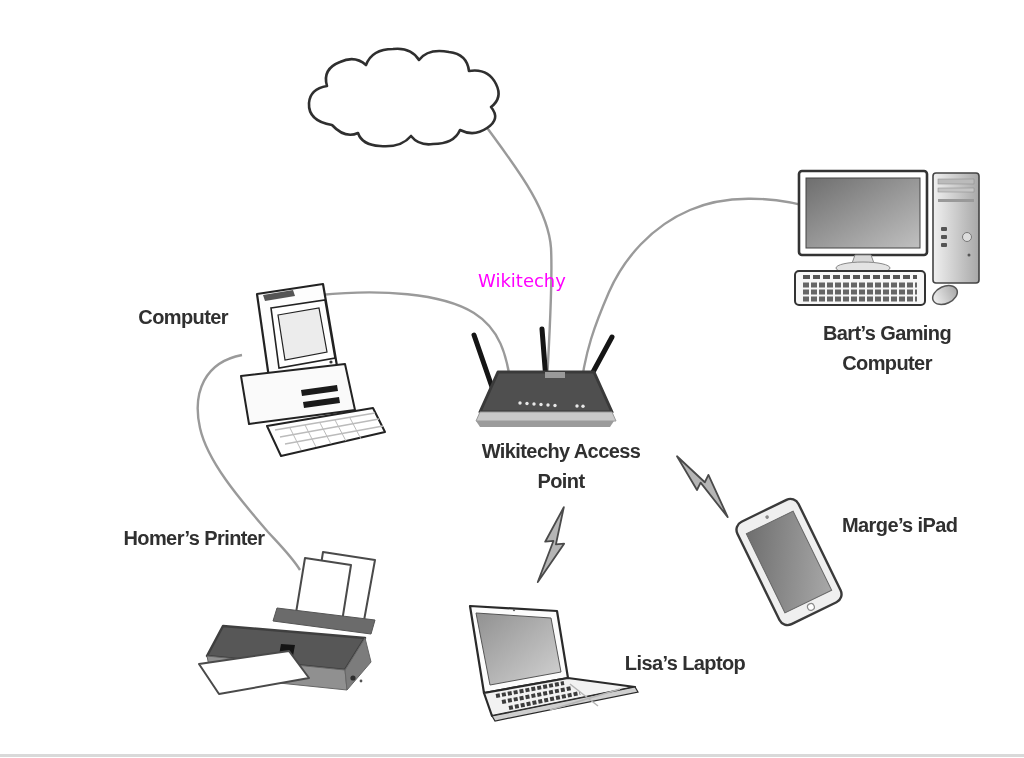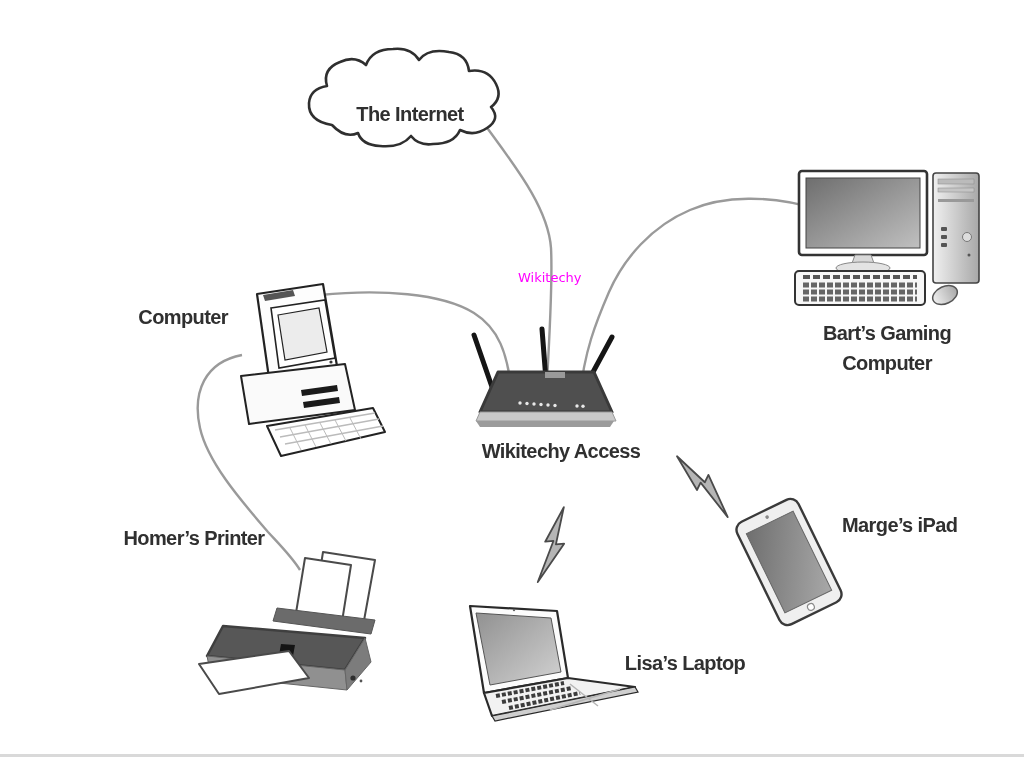--- a/index.html
+++ b/index.html
@@ -17,23 +17,23 @@
     font-size:20px; line-height:30px; letter-spacing:-0.6px;
   }
   .lbl-internet { left:330px; top:99px;  width:160px; text-align:center; }
   .lbl-homer    { left:38px;  top:302px; width:190px; text-align:right; }
   .lbl-bart     { left:798px; top:318px; width:178px; text-align:center; }
   .lbl-wap      { left:471px; top:436px; width:180px; text-align:center; }
   .lbl-printer  { left:108px;  top:523px; width:172px; text-align:center; }
   .lbl-laptop   { left:610px; top:648px; width:150px; text-align:center; }
   .lbl-ipad     { left:842px; top:510px; width:150px; text-align:left; }
   .watermark {
-    position:absolute; left:518px; top:270px;
+    position:absolute; left:478px; top:270px;
     font-family:"DejaVu Sans", sans-serif;
-    font-size:13px; font-weight:normal; color:#ff00ff;
+    font-size:18px; font-weight:normal; color:#ff00ff;
   }
   .bottom-edge {
     position:absolute; left:0; top:754px; width:1024px; height:3px;
     background:#d9d9d9;
   }
   #dev-cloud   { left:300px; top:45px;  width:212px; height:118px; }
   #dev-crt     { left:205px; top:278px; width:200px; height:200px; }
   #dev-bart    { left:793px; top:165px; width:200px; height:160px; }
   #dev-router  { left:462px; top:325px; width:170px; height:110px; }
   #dev-printer { left:193px; top:548px; width:200px; height:160px; }
@@ -59,21 +59,20 @@
   </svg>
 
   <div class="node" id="dev-cloud">
     <svg width="212" height="118" viewBox="0 0 212 118">
       <path d="M32,80 Q8,76 9,58 Q10,44 27,41 Q22,24 40,17 Q55,10 66,20 Q72,4 93,4
            Q111,2 119,15 Q128,3 149,7 Q167,9 169,26 Q188,23 196,39 Q203,53 191,62
            Q201,74 187,83 Q174,92 160,85 Q154,99 133,99 Q119,101 111,91
            Q101,103 80,101 Q62,100 58,88 Q45,94 32,80 Z" fill="#ffffff" stroke="#2f2f2f" stroke-width="2.6" stroke-linejoin="round"></path>
     </svg>
   </div>
-  <div class="label lbl-internet">The Internet</div>
 
   <div class="node" id="dev-crt">
     <svg width="200" height="200" viewBox="0 0 200 200">
       <polygon points="52,16 118,6 132,88 64,100" fill="#fdfdfd" stroke="#222222" stroke-width="2.2" stroke-linejoin="round"></polygon>
       <polygon points="58,17 88,12 90,18 60,23" fill="#555555"></polygon>
       <polygon points="66,30 120,22 130,80 74,90" fill="#ffffff" stroke="#222222" stroke-width="1.6"></polygon>
       <polygon points="73,37 114,30 122,74 80,82" fill="#ececec" stroke="#222222" stroke-width="1.2"></polygon>
       <circle cx="126" cy="84" r="1.6" fill="#333333"></circle>
       <polygon points="36,98 140,86 150,132 44,146" fill="#fafafa" stroke="#222222" stroke-width="2" stroke-linejoin="round"></polygon>
       <polygon points="96,112 132,107 133,113 97,118" fill="#1a1a1a"></polygon>
@@ -141,20 +140,21 @@
           <circle cx="93" cy="80.5" r="1.7"></circle>
         <circle cx="115" cy="81" r="1.7"></circle>
           <circle cx="121" cy="81.3" r="1.7"></circle>
       </g>
       <polygon points="18,87 150,87 154,96 14,96" fill="#c9c9c9" stroke="#9a9a9a" stroke-width="1"></polygon>
       <polygon points="14,96 152,96 148,102 18,102" fill="#9b9b9b"></polygon>
     </svg>
   </div>
   <div class="label lbl-wap">
     <div>Wikitechy Access</div>
+    <div>Point</div>
   </div>
 
   <div class="node" id="dev-printer">
     <svg width="200" height="160" viewBox="0 0 200 160">
       <polygon points="130,4 182,12 170,78 120,68" fill="#ffffff" stroke="#4a4a4a" stroke-width="2" stroke-linejoin="round"></polygon>
       <polygon points="112,10 158,17 148,80 102,71" fill="#ffffff" stroke="#4a4a4a" stroke-width="2" stroke-linejoin="round"></polygon>
       <polygon points="84,60 182,72 178,86 80,73" fill="#6b6b6b" stroke="#555555" stroke-width="1"></polygon>
       <polygon points="30,78 172,90 152,122 14,108" fill="#575757" stroke="#3f3f3f" stroke-width="2.5" stroke-linejoin="round"></polygon>
       <polygon points="88,96 102,97 100,108 86,107" fill="#141414"></polygon>
       <polygon points="14,108 152,122 154,142 18,128" fill="#909090" stroke="#666666" stroke-width="1"></polygon>

